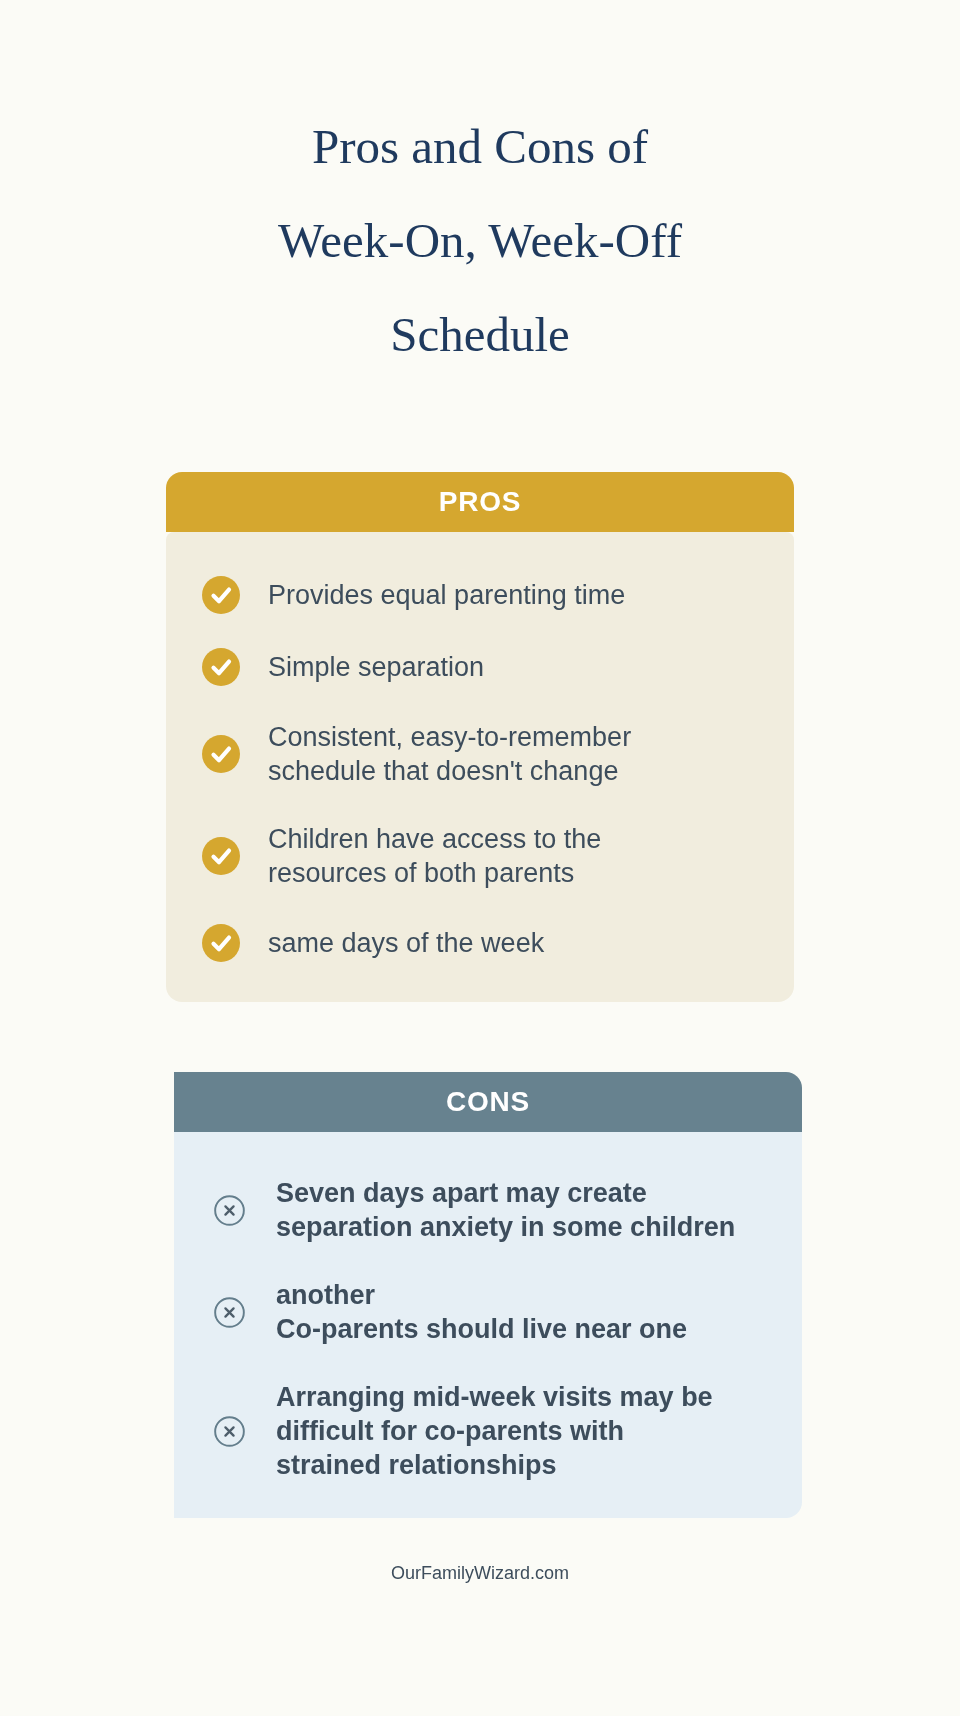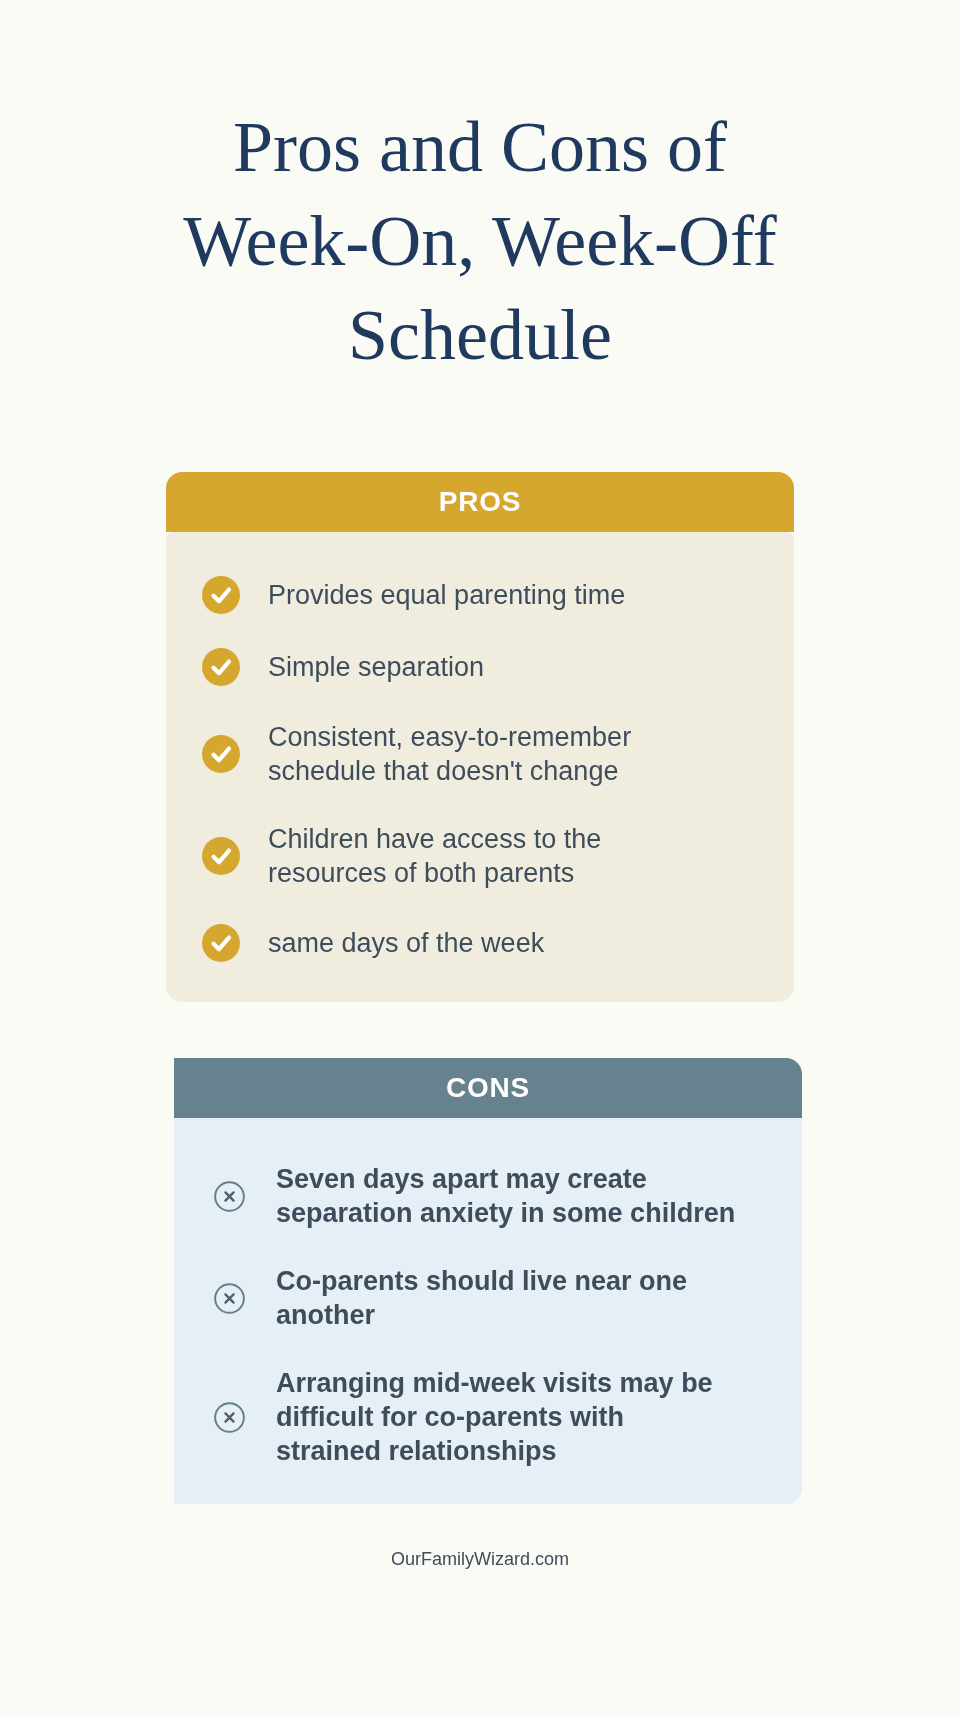--- a/index.html
+++ b/index.html
@@ -11,36 +11,36 @@
     height: 1716px;
     background: var(--page-bg, #FBFBF6);
     font-family: "Liberation Sans", sans-serif;
     overflow: hidden;
   }
   .page-title {
     margin: 100px auto 0 auto;
     width: 860px;
     text-align: center;
     font-family: "Liberation Serif", serif;
-    font-size: 72px;
+    font-size: 49px;
     line-height: 94px;
     font-weight: 400;
     color: var(--title-navy, #1F3A5E);
   }
   .page-title .title-line {
     display: block;
   }
   .card {
     width: 628px;
     margin: 0 auto;
     border-radius: 16px;
     overflow: hidden;
   }
   .card.pros-card { margin-top: 90px; }
-  .card.cons-card { margin-top: 56px; padding-left: 16px; }
+  .card.cons-card { margin-top: 70px; padding-left: 16px; }
   .card-header {
     height: 60px;
     display: flex;
     align-items: center;
     justify-content: center;
     font-size: 28px;
     font-weight: bold;
     letter-spacing: 0.8px;
     color: var(--header-text, #FFFFFF);
   }
@@ -178,22 +178,22 @@
     </div>
 
     <div class="list-item">
       <span class="icon-box">
         <svg viewBox="0 0 32 32" width="31" height="31" aria-hidden="true">
           <circle cx="16" cy="16" r="14.8" fill="none" stroke="var(--x-ring, #647E8C)" stroke-width="2"></circle>
           <path d="M11.8 11.8 L20.2 20.2 M20.2 11.8 L11.8 20.2" fill="none" stroke="var(--x-glyph, #4E5E6B)" stroke-width="2.4" stroke-linecap="round"></path>
         </svg>
       </span>
       <div class="item-text">
+        <span class="line">another</span>
         <span class="line">Co-parents should live near one</span>
-        <span class="line">another</span>
       </div>
     </div>
 
     <div class="list-item">
       <span class="icon-box">
         <svg viewBox="0 0 32 32" width="31" height="31" aria-hidden="true">
           <circle cx="16" cy="16" r="14.8" fill="none" stroke="var(--x-ring, #647E8C)" stroke-width="2"></circle>
           <path d="M11.8 11.8 L20.2 20.2 M20.2 11.8 L11.8 20.2" fill="none" stroke="var(--x-glyph, #4E5E6B)" stroke-width="2.4" stroke-linecap="round"></path>
         </svg>
       </span>

